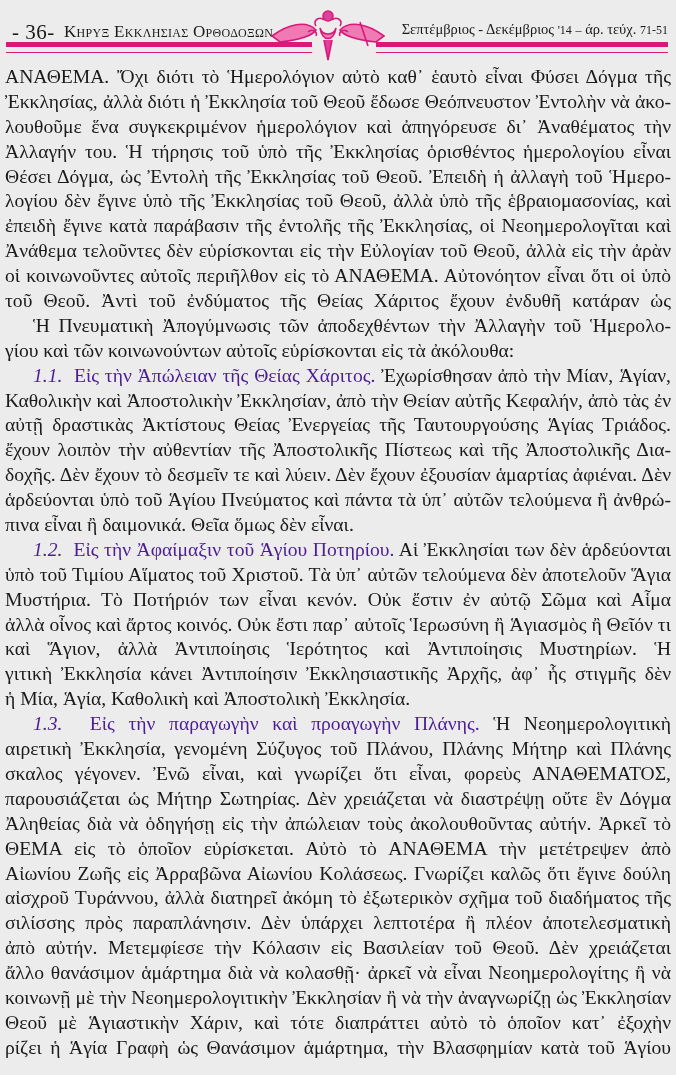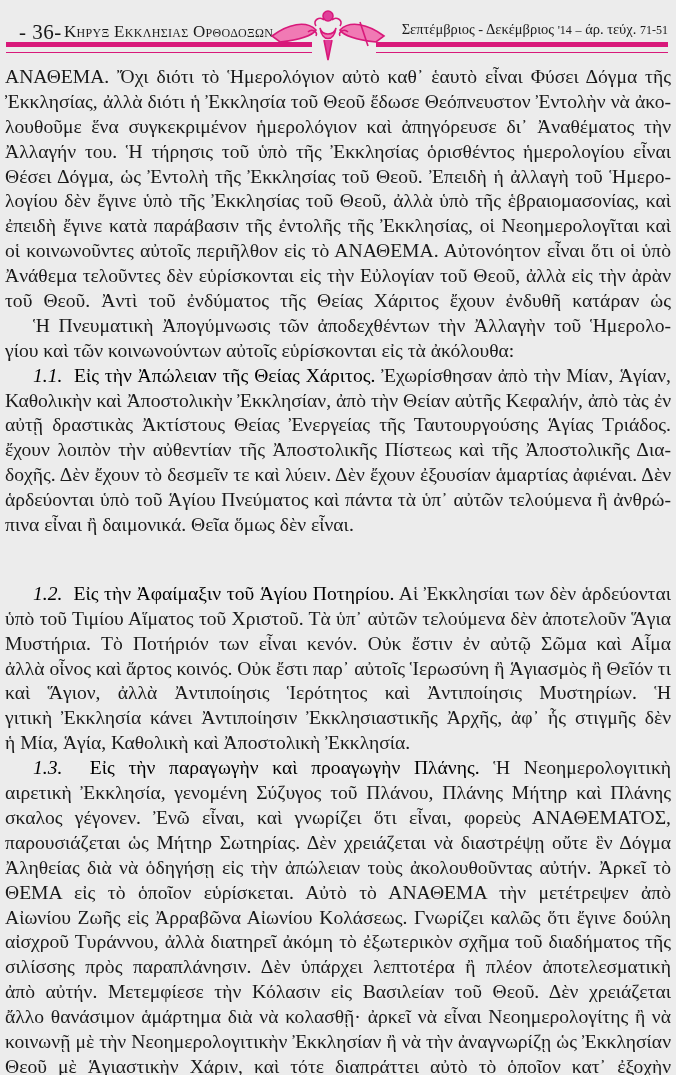--- a/index.html
+++ b/index.html
@@ -5,21 +5,21 @@
   html, body { margin: 0; padding: 0; }
   body {
     width: 676px; height: 1075px; overflow: hidden;
     background: #ececec;
     font-family: "Liberation Serif", "DejaVu Serif", serif;
     color: #1a1a1a;
     position: relative;
   }
   .header { position: absolute; left: 0; top: 0; width: 676px; height: 62px; }
   .page-num {
-    position: absolute; left: 19px; top: 20px;
+    position: absolute; left: 12px; top: 20px;
     font-size: 21px; font-weight: normal; letter-spacing: 0.5px;
   }
   .journal-title {
     position: absolute; left: 64px; top: 22px;
     font-size: 17px; font-variant: small-caps; letter-spacing: 0.3px;
   }
   .issue-info {
     position: absolute; right: 8px; top: 21px;
     font-size: 14.5px; white-space: nowrap;
   }
@@ -28,21 +28,21 @@
   .rule-thin { position: absolute; top: 52px; height: 1px; background: #d8197a; }
   .emblem { position: absolute; left: 268px; top: 6px; width: 120px; height: 56px; }
 
   .content {
     position: absolute; left: 5px; top: 65px; width: 666px;
     font-size: 19.6px; line-height: 24.9px;
   }
   .line { display: block; white-space: nowrap; text-align: justify; text-align-last: justify; }
   .line.last { text-align-last: left; }
   .line.indent { padding-left: 28px; }
-  .sec-head { color: #000000; }
+  .sec-head { color: #4c1d95; }
   .sec-num { font-style: italic; }
 </style>
 </head>
 <body>
 
 <div class="header">
   <span class="page-num">- 36-</span>
   <span class="journal-title">Κηρυξ Εκκλησιας Ορθοδοξων</span>
 
   <svg class="emblem" viewBox="0 0 120 56">
@@ -73,33 +73,33 @@
 </div>
 
 <div class="content" id="content">
     <span class="line" style="white-space: normal; height: 24.9px; overflow: hidden;"><span>ΑΝΑΘΕΜΑ. Ὄχι διότι τὸ Ἡμερολόγιον αὐτὸ καθ᾽ ἑαυτὸ εἶναι Φύσει Δόγμα τῆς</span></span>
     <span class="line" style="white-space: normal; height: 24.9px; overflow: hidden;"><span>Ἐκκλησίας, ἀλλὰ διότι ἡ Ἐκκλησία τοῦ Θεοῦ ἔδωσε Θεόπνευστον Ἐντολὴν νὰ ἀκο-</span></span>
     <span class="line" style="white-space: normal; height: 24.9px; overflow: hidden;"><span>λουθοῦμε ἕνα συγκεκριμένον ἡμερολόγιον καὶ ἀπηγόρευσε δι᾽ Ἀναθέματος τὴν</span></span>
     <span class="line" style="white-space: normal; height: 24.9px; overflow: hidden;"><span>Ἀλλαγήν του. Ἡ τήρησις τοῦ ὑπὸ τῆς Ἐκκλησίας ὁρισθέντος ἡμερολογίου εἶναι</span></span>
     <span class="line" style="white-space: normal; height: 24.9px; overflow: hidden;"><span>Θέσει Δόγμα, ὡς Ἐντολὴ τῆς Ἐκκλησίας τοῦ Θεοῦ. Ἐπειδὴ ἡ ἀλλαγὴ τοῦ Ἡμερο-</span></span>
     <span class="line" style="white-space: normal; height: 24.9px; overflow: hidden;"><span>λογίου δὲν ἔγινε ὑπὸ τῆς Ἐκκλησίας τοῦ Θεοῦ, ἀλλὰ ὑπὸ τῆς ἑβραιομασονίας, καὶ</span></span>
     <span class="line" style="white-space: normal; height: 24.9px; overflow: hidden;"><span>ἐπειδὴ ἔγινε κατὰ παράβασιν τῆς ἐντολῆς τῆς Ἐκκλησίας, οἱ Νεοημερολογῖται καὶ</span></span>
+    <span class="line" style="white-space: normal; height: 24.9px; overflow: hidden;"><span>Ἀνάθεμα τελοῦντες δὲν εὑρίσκονται εἰς τὴν Εὐλογίαν τοῦ Θεοῦ, ἀλλὰ εἰς τὴν ἀρὰν</span></span>
     <span class="line" style="white-space: normal; height: 24.9px; overflow: hidden;"><span>οἱ κοινωνοῦντες αὐτοῖς περιῆλθον εἰς τὸ ΑΝΑΘΕΜΑ. Αὐτονόητον εἶναι ὅτι οἱ ὑπὸ</span></span>
-    <span class="line" style="white-space: normal; height: 24.9px; overflow: hidden;"><span>Ἀνάθεμα τελοῦντες δὲν εὑρίσκονται εἰς τὴν Εὐλογίαν τοῦ Θεοῦ, ἀλλὰ εἰς τὴν ἀρὰν</span></span>
     <span class="line last" style="white-space: normal; height: 24.9px; overflow: hidden;"><span>τοῦ Θεοῦ. Ἀντὶ τοῦ ἐνδύματος τῆς Θείας Χάριτος ἔχουν ἐνδυθῆ κατάραν ὡς ἱμάτιον.</span></span>
     <span class="line indent" style="white-space: normal; height: 24.9px; overflow: hidden;"><span>Ἡ Πνευματικὴ Ἀπογύμνωσις τῶν ἀποδεχθέντων τὴν Ἀλλαγὴν τοῦ Ἡμερολο-</span></span>
     <span class="line last" style="white-space: normal; height: 24.9px; overflow: hidden;"><span>γίου καὶ τῶν κοινωνούντων αὐτοῖς εὑρίσκονται εἰς τὰ ἀκόλουθα:</span></span>
     <span class="line indent" style="white-space: normal; height: 24.9px; overflow: hidden;"><span class="sec-head"><span class="sec-num">1.1.</span>&nbsp; <span>Εἰς τὴν Ἀπώλειαν τῆς Θείας Χάριτος.</span></span><span> Ἐχωρίσθησαν ἀπὸ τὴν Μίαν, Ἁγίαν,</span></span>
     <span class="line" style="white-space: normal; height: 24.9px; overflow: hidden;"><span>Καθολικὴν καὶ Ἀποστολικὴν Ἐκκλησίαν, ἀπὸ τὴν Θείαν αὐτῆς Κεφαλήν, ἀπὸ τὰς ἐν</span></span>
     <span class="line" style="white-space: normal; height: 24.9px; overflow: hidden;"><span>αὐτῇ δραστικὰς Ἀκτίστους Θείας Ἐνεργείας τῆς Ταυτουργούσης Ἁγίας Τριάδος. Δὲν</span></span>
     <span class="line" style="white-space: normal; height: 24.9px; overflow: hidden;"><span>ἔχουν λοιπὸν τὴν αὐθεντίαν τῆς Ἀποστολικῆς Πίστεως καὶ τῆς Ἀποστολικῆς Δια-</span></span>
     <span class="line" style="white-space: normal; height: 24.9px; overflow: hidden;"><span>δοχῆς. Δὲν ἔχουν τὸ δεσμεῖν τε καὶ λύειν. Δὲν ἔχουν ἐξουσίαν ἁμαρτίας ἀφιέναι. Δὲν</span></span>
     <span class="line" style="white-space: normal; height: 24.9px; overflow: hidden;"><span>ἁρδεύονται ὑπὸ τοῦ Ἁγίου Πνεύματος καὶ πάντα τὰ ὑπ᾽ αὐτῶν τελούμενα ἢ ἀνθρώ-</span></span>
     <span class="line last" style="white-space: normal; height: 24.9px; overflow: hidden;"><span>πινα εἶναι ἢ δαιμονικά. Θεῖα ὅμως δὲν εἶναι.</span></span>
-    <span class="line indent" style="white-space: normal; height: 24.9px; overflow: hidden; margin-top: 44px;"><span class="sec-head"><span class="sec-num">1.2.</span>&nbsp; <span>Εἰς τὴν Ἀφαίμαξιν τοῦ Ἁγίου Ποτηρίου.</span></span><span> Αἱ Ἐκκλησίαι των δὲν ἁρδεύονται</span></span>
+    <span class="line indent" style="white-space: normal; height: 24.9px; overflow: hidden;"><span class="sec-head"><span class="sec-num">1.2.</span>&nbsp; <span>Εἰς τὴν Ἀφαίμαξιν τοῦ Ἁγίου Ποτηρίου.</span></span><span> Αἱ Ἐκκλησίαι των δὲν ἁρδεύονται</span></span>
     <span class="line" style="white-space: normal; height: 24.9px; overflow: hidden;"><span>ὑπὸ τοῦ Τιμίου Αἵματος τοῦ Χριστοῦ. Τὰ ὑπ᾽ αὐτῶν τελούμενα δὲν ἀποτελοῦν Ἅγια</span></span>
     <span class="line" style="white-space: normal; height: 24.9px; overflow: hidden;"><span>Μυστήρια. Τὸ Ποτήριόν των εἶναι κενόν. Οὐκ ἔστιν ἐν αὐτῷ Σῶμα καὶ Αἷμα Χριστοῦ,</span></span>
     <span class="line" style="white-space: normal; height: 24.9px; overflow: hidden;"><span>ἀλλὰ οἶνος καὶ ἄρτος κοινός. Οὐκ ἔστι παρ᾽ αὐτοῖς Ἱερωσύνη ἢ Ἁγιασμὸς ἢ Θεῖόν τι</span></span>
     <span class="line" style="white-space: normal; height: 24.9px; overflow: hidden;"><span>καὶ Ἅγιον, ἀλλὰ Ἀντιποίησις Ἱερότητος καὶ Ἀντιποίησις Μυστηρίων. Ἡ Νεοημερολο-</span></span>
     <span class="line" style="white-space: normal; height: 24.9px; overflow: hidden;"><span>γιτικὴ Ἐκκλησία κάνει Ἀντιποίησιν Ἐκκλησιαστικῆς Ἀρχῆς, ἀφ᾽ ἧς στιγμῆς δὲν εἶναι</span></span>
     <span class="line last" style="white-space: normal; height: 24.9px; overflow: hidden;"><span>ἡ Μία, Ἁγία, Καθολικὴ καὶ Ἀποστολικὴ Ἐκκλησία.</span></span>
     <span class="line indent" style="white-space: normal; height: 24.9px; overflow: hidden;"><span class="sec-head"><span class="sec-num">1.3.</span>&nbsp; <span>Εἰς τὴν παραγωγὴν καὶ προαγωγὴν Πλάνης.</span></span><span> Ἡ Νεοημερολογιτικὴ Σχισματο-</span></span>
     <span class="line" style="white-space: normal; height: 24.9px; overflow: hidden;"><span>αιρετικὴ Ἐκκλησία, γενομένη Σύζυγος τοῦ Πλάνου, Πλάνης Μήτηρ καὶ Πλάνης Διδά-</span></span>
     <span class="line" style="white-space: normal; height: 24.9px; overflow: hidden;"><span>σκαλος γέγονεν. Ἐνῶ εἶναι, καὶ γνωρίζει ὅτι εἶναι, φορεὺς ΑΝΑΘΕΜΑΤΟΣ,</span></span>
     <span class="line" style="white-space: normal; height: 24.9px; overflow: hidden;"><span>παρουσιάζεται ὡς Μήτηρ Σωτηρίας. Δὲν χρειάζεται νὰ διαστρέψῃ οὔτε ἓν Δόγμα τῆς</span></span>

